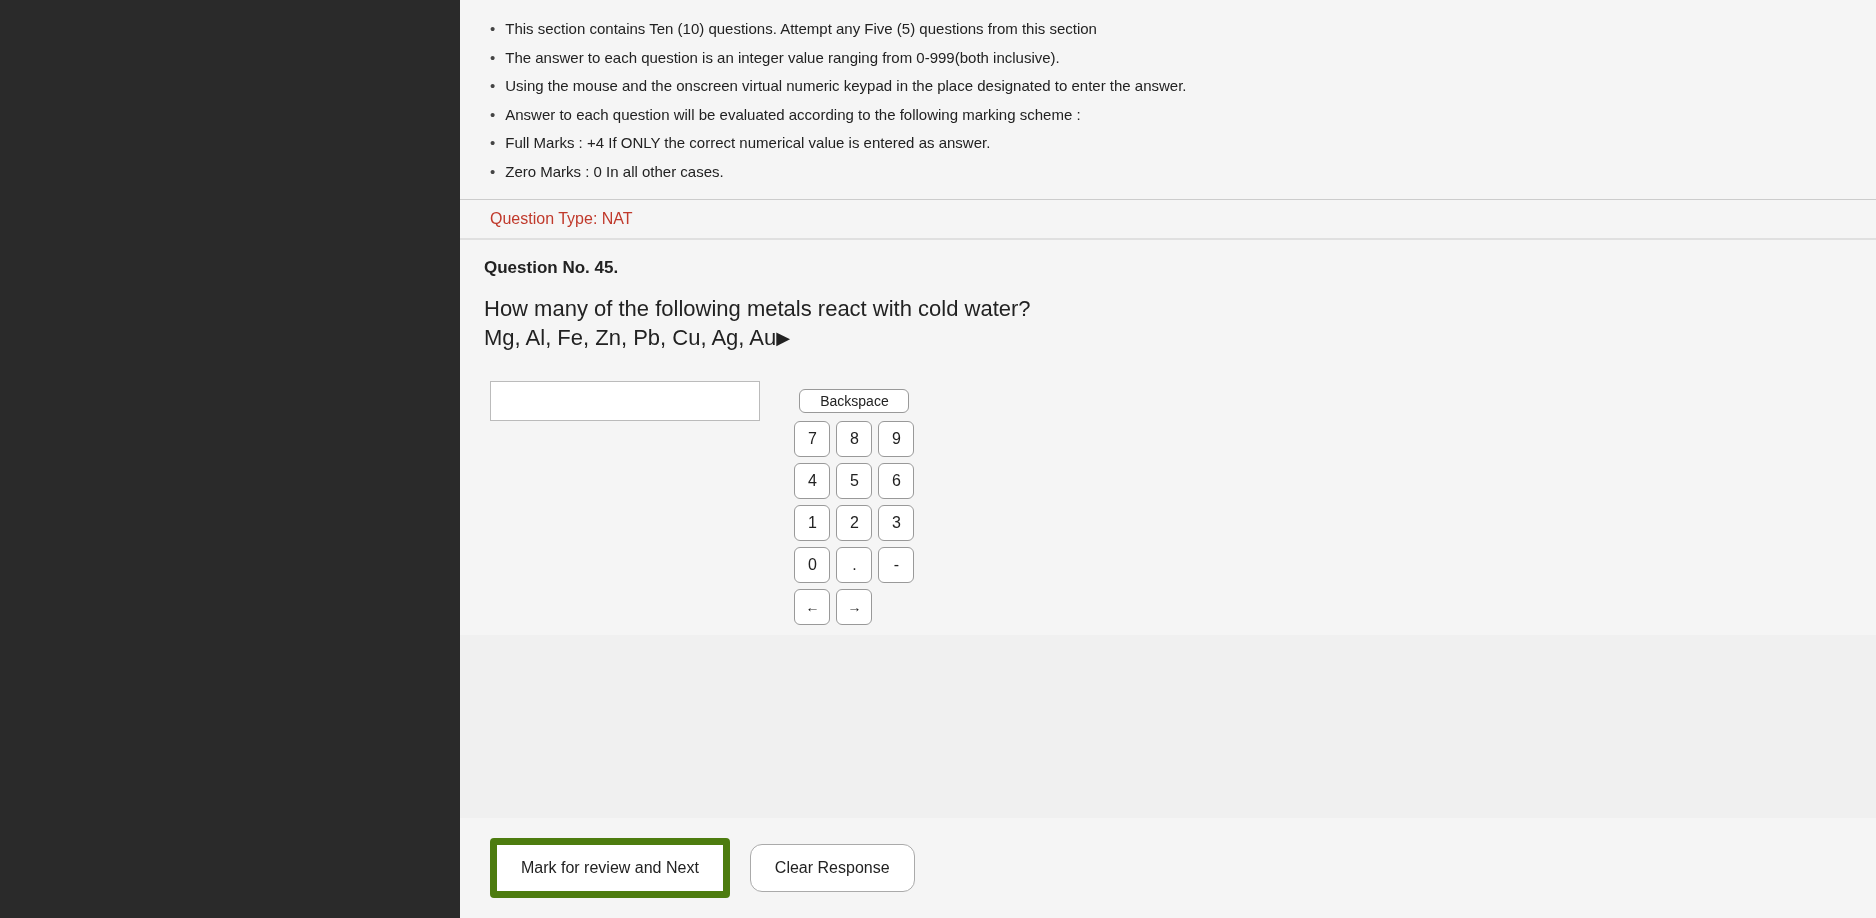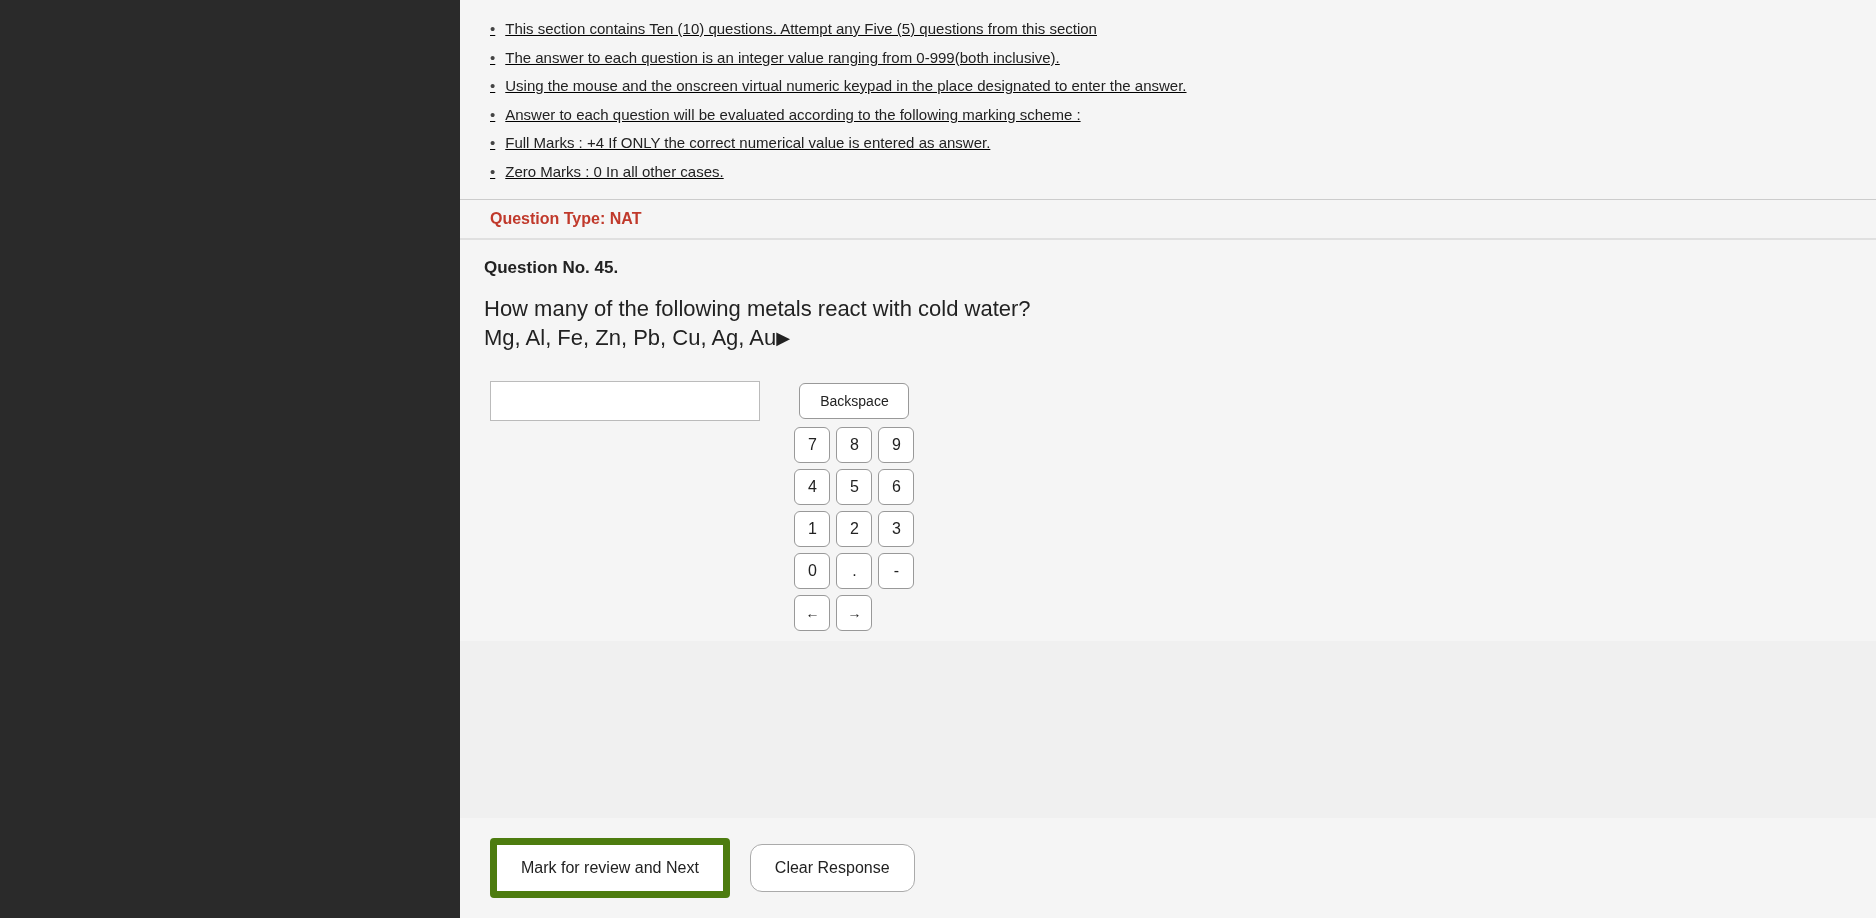--- a/index.html
+++ b/index.html
@@ -20,21 +20,20 @@
       flex: 1;
       background: #f0f0f0;
       display: flex;
       flex-direction: column;
       overflow-y: auto;
     }
     .instructions-area {
       background: #f5f5f5;
       padding: 18px 30px 10px 30px;
       border-bottom: 1px solid #ccc;
-      text-decoration: underline;
     }
     .instruction-item {
       display: flex;
       align-items: flex-start;
       margin-bottom: 6px;
       font-size: 15px;
       color: #222;
       line-height: 1.5;
     }
     .instruction-item::before {
@@ -44,21 +43,21 @@
       color: #444;
     }
     .question-type-bar {
       background: #f5f5f5;
       padding: 10px 30px;
       border-bottom: 2px solid #e0e0e0;
     }
     .question-type-label {
       color: #c0392b;
       font-size: 16px;
-      font-weight: bold;
+      font-weight: normal;
     }
     .question-area {
       padding: 18px 30px 10px 24px;
       background: #f5f5f5;
     }
     .question-number {
       font-size: 17px;
       font-weight: bold;
       color: #222;
       margin-bottom: 14px;
@@ -111,21 +110,21 @@
       border-radius: 6px;
       cursor: pointer;
       font-size: 16px;
       color: #222;
       display: flex;
       align-items: center;
       justify-content: center;
     }
     .btn-backspace {
       width: 110px;
-      height: 36px;
+      height: 24px;
       font-size: 14px;
     }
     .keypad-row {
       display: flex;
       gap: 6px;
     }
     .btn-num {
       width: 36px;
       height: 36px;
     }

